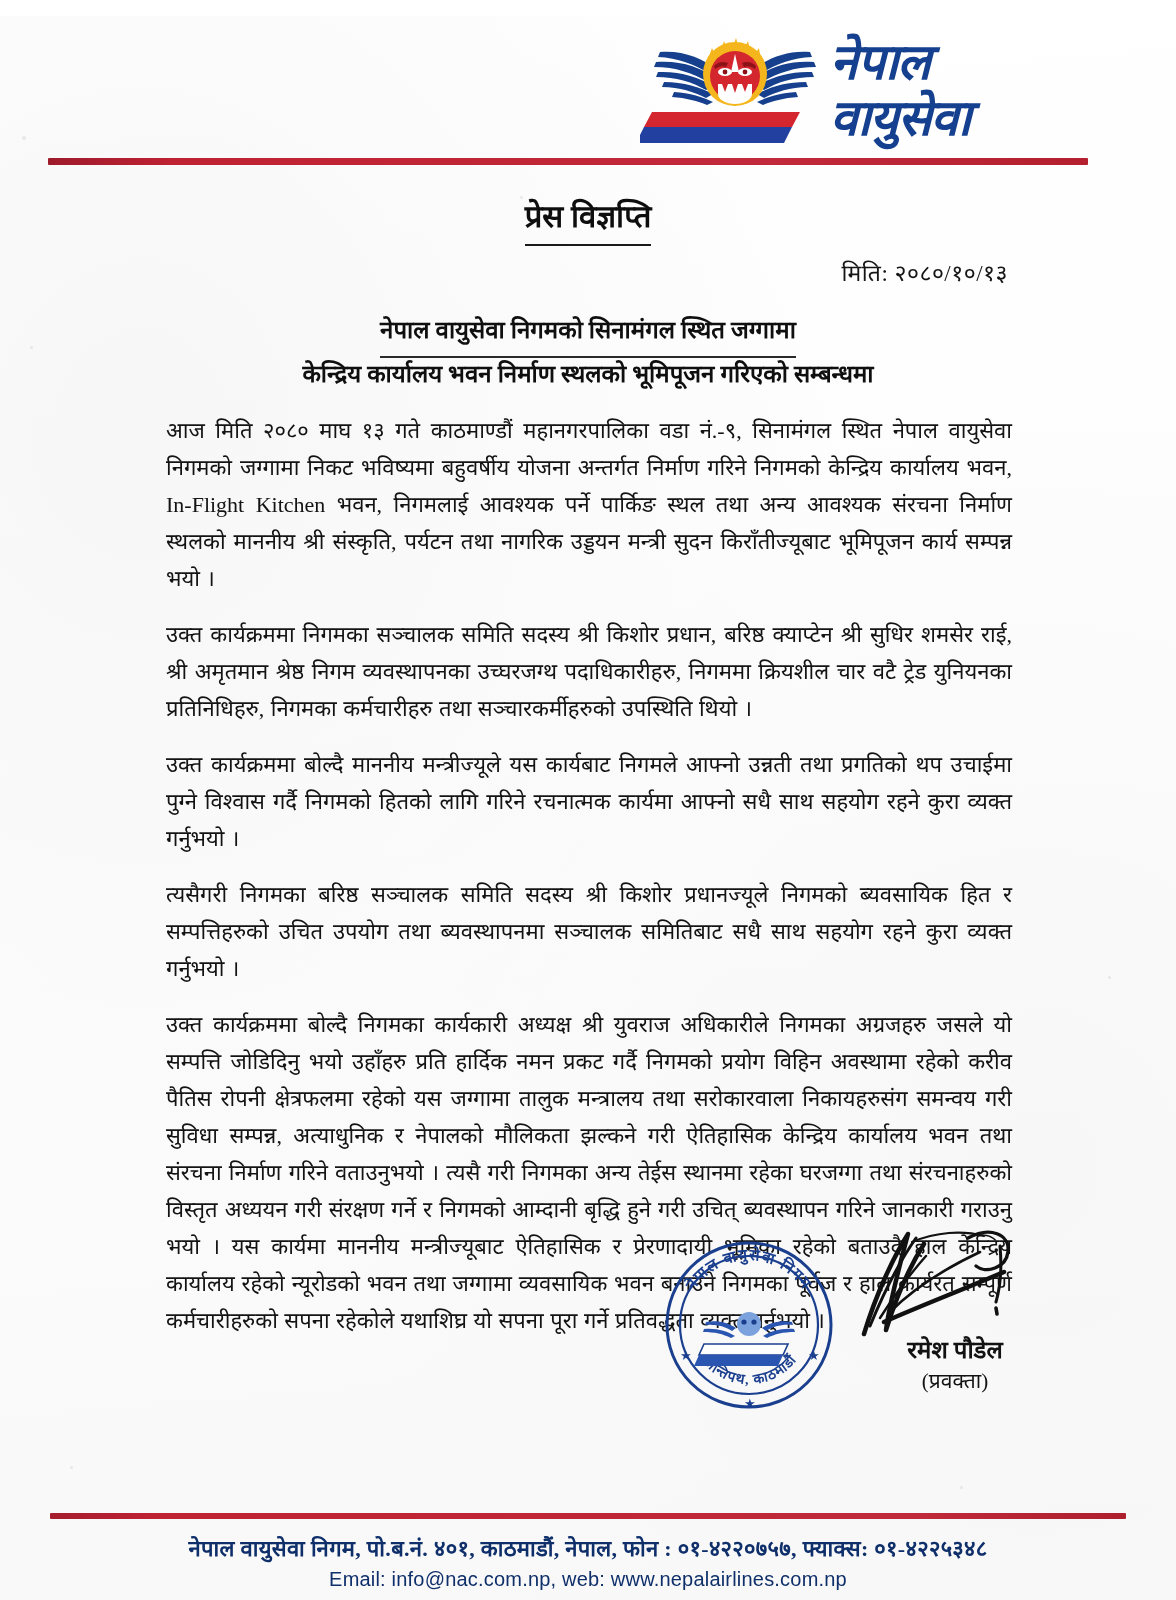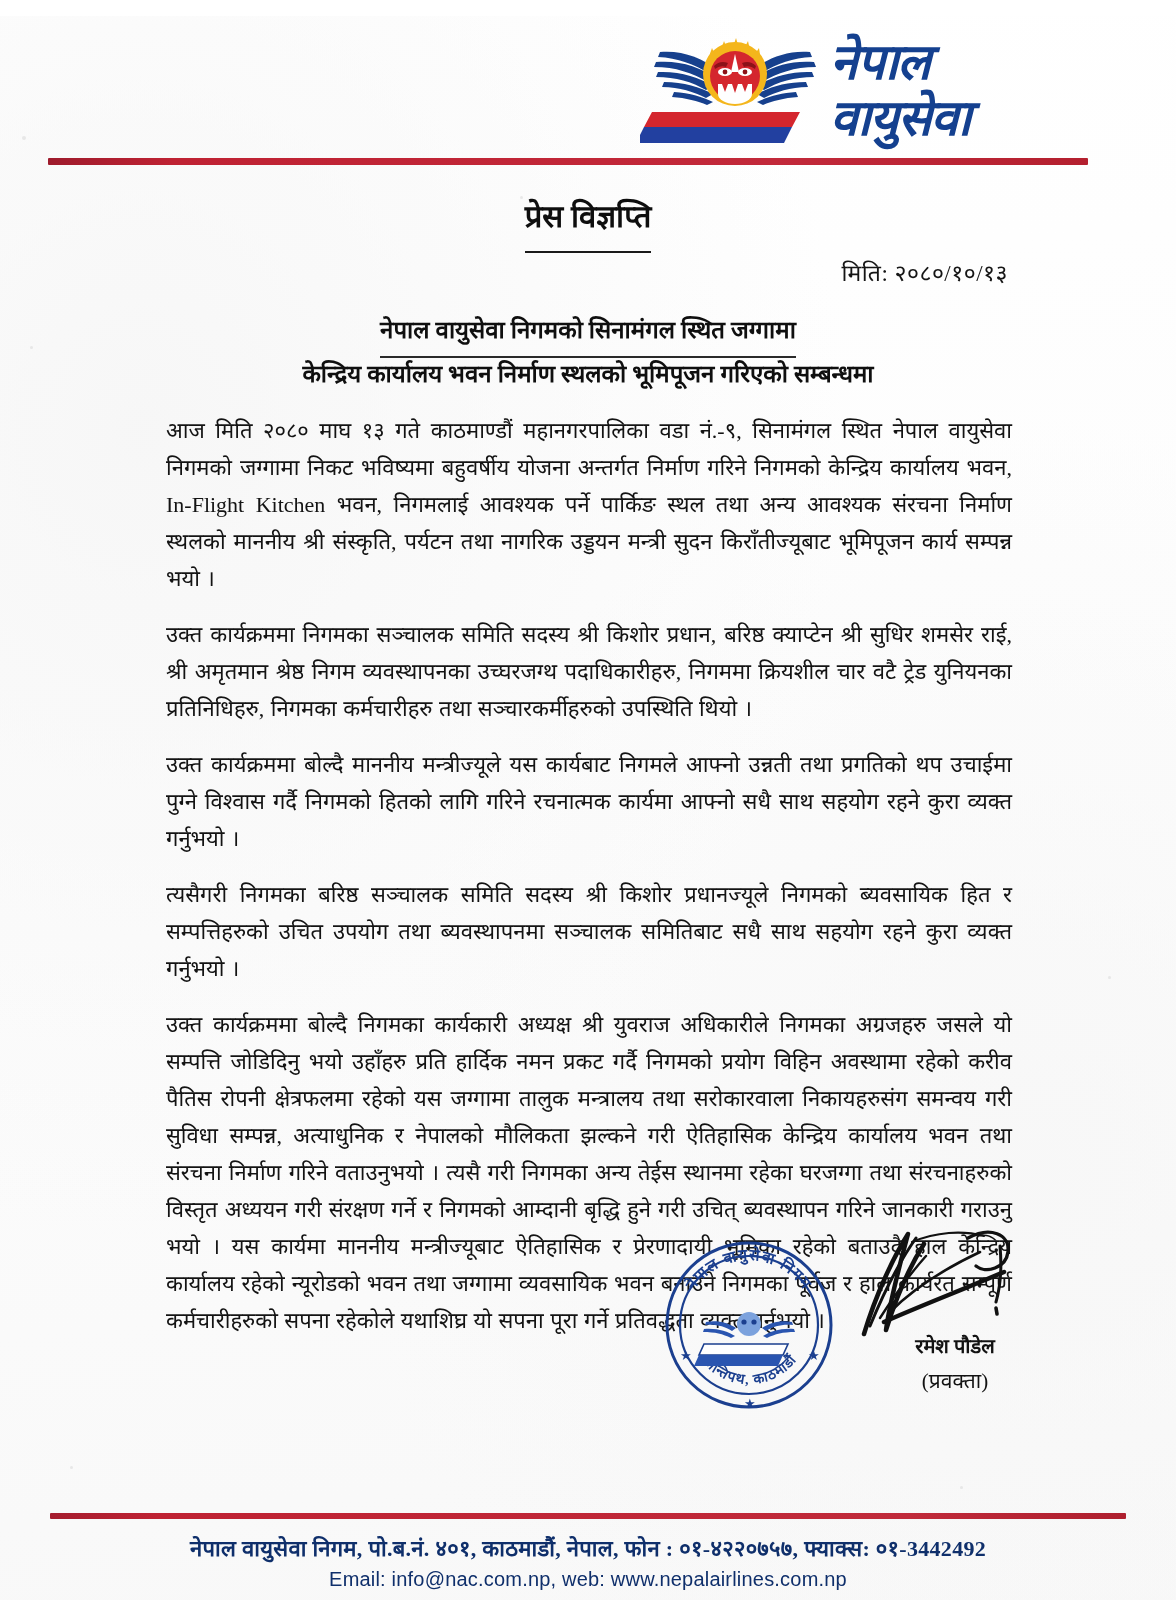--- a/index.html
+++ b/index.html
@@ -79,21 +79,21 @@
     position: absolute;
     left: 0; top: 178px;
     width: 1176px;
     text-align: center;
     font-size: 31px;
     font-weight: bold;
     color: #0e0e0e;
   }
   .press-title span {
     border-bottom: 2px solid #1a1a1a;
-    padding-bottom: 17px;
+    padding-bottom: 10px;
   }
   .date-line {
     position: absolute;
     right: 168px;
     top: 240px;
     font-size: 23px;
     font-weight: normal;
     color: #151515;
     letter-spacing: 0.5px;
   }
@@ -156,21 +156,21 @@
     top: -6px;
     width: 200px;
     height: 120px;
   }
   .sig-name {
     position: absolute;
     left: 0;
     top: 104px;
     width: 210px;
     text-align: center;
-    font-size: 20px;
+    font-size: 24px;
     font-weight: bold;
     color: #121212;
   }
   .sig-role {
     position: absolute;
     left: 0;
     top: 138px;
     width: 210px;
     text-align: center;
     font-size: 21px;
@@ -345,21 +345,21 @@
           <path d="M62 20 C86 10 112 8 134 14" stroke-width="2.2"></path>
         </g>
       </svg>
       <div class="sig-name">रमेश पौडेल</div>
       <div class="sig-role">(प्रवक्ता)</div>
     </div>
   </div>
 
   <div class="rule-bottom"></div>
   <div class="footer">
-    <div class="footer-line1">नेपाल वायुसेवा निगम, पो.ब.नं. ४०१, काठमाडौं, नेपाल, फोन : ०१-४२२०७५७, फ्याक्स: ०१-3442492</div>
+    <div class="footer-line1">नेपाल वायुसेवा निगम, पो.ब.नं. ४०१, काठमाडौं, नेपाल, फोन : ०१-४२२०७५७, फ्याक्स: ०१-४२२५३४८</div>
     <div class="footer-line2">Email: info@nac.com.np, web: www.nepalairlines.com.np</div>
   </div>
 
   <div class="speck" style="left:22px; top:120px; width:4px; height:4px;"></div>
   <div class="speck" style="left:30px; top:330px; width:3px; height:3px;"></div>
   <div class="speck" style="left:520px; top:180px; width:3px; height:3px;"></div>
   <div class="speck" style="left:1108px; top:960px; width:3px; height:3px;"></div>
   <div class="speck" style="left:70px; top:1450px; width:3px; height:3px;"></div>
   <div class="speck" style="left:960px; top:1470px; width:3px; height:3px;"></div>
 </div>

